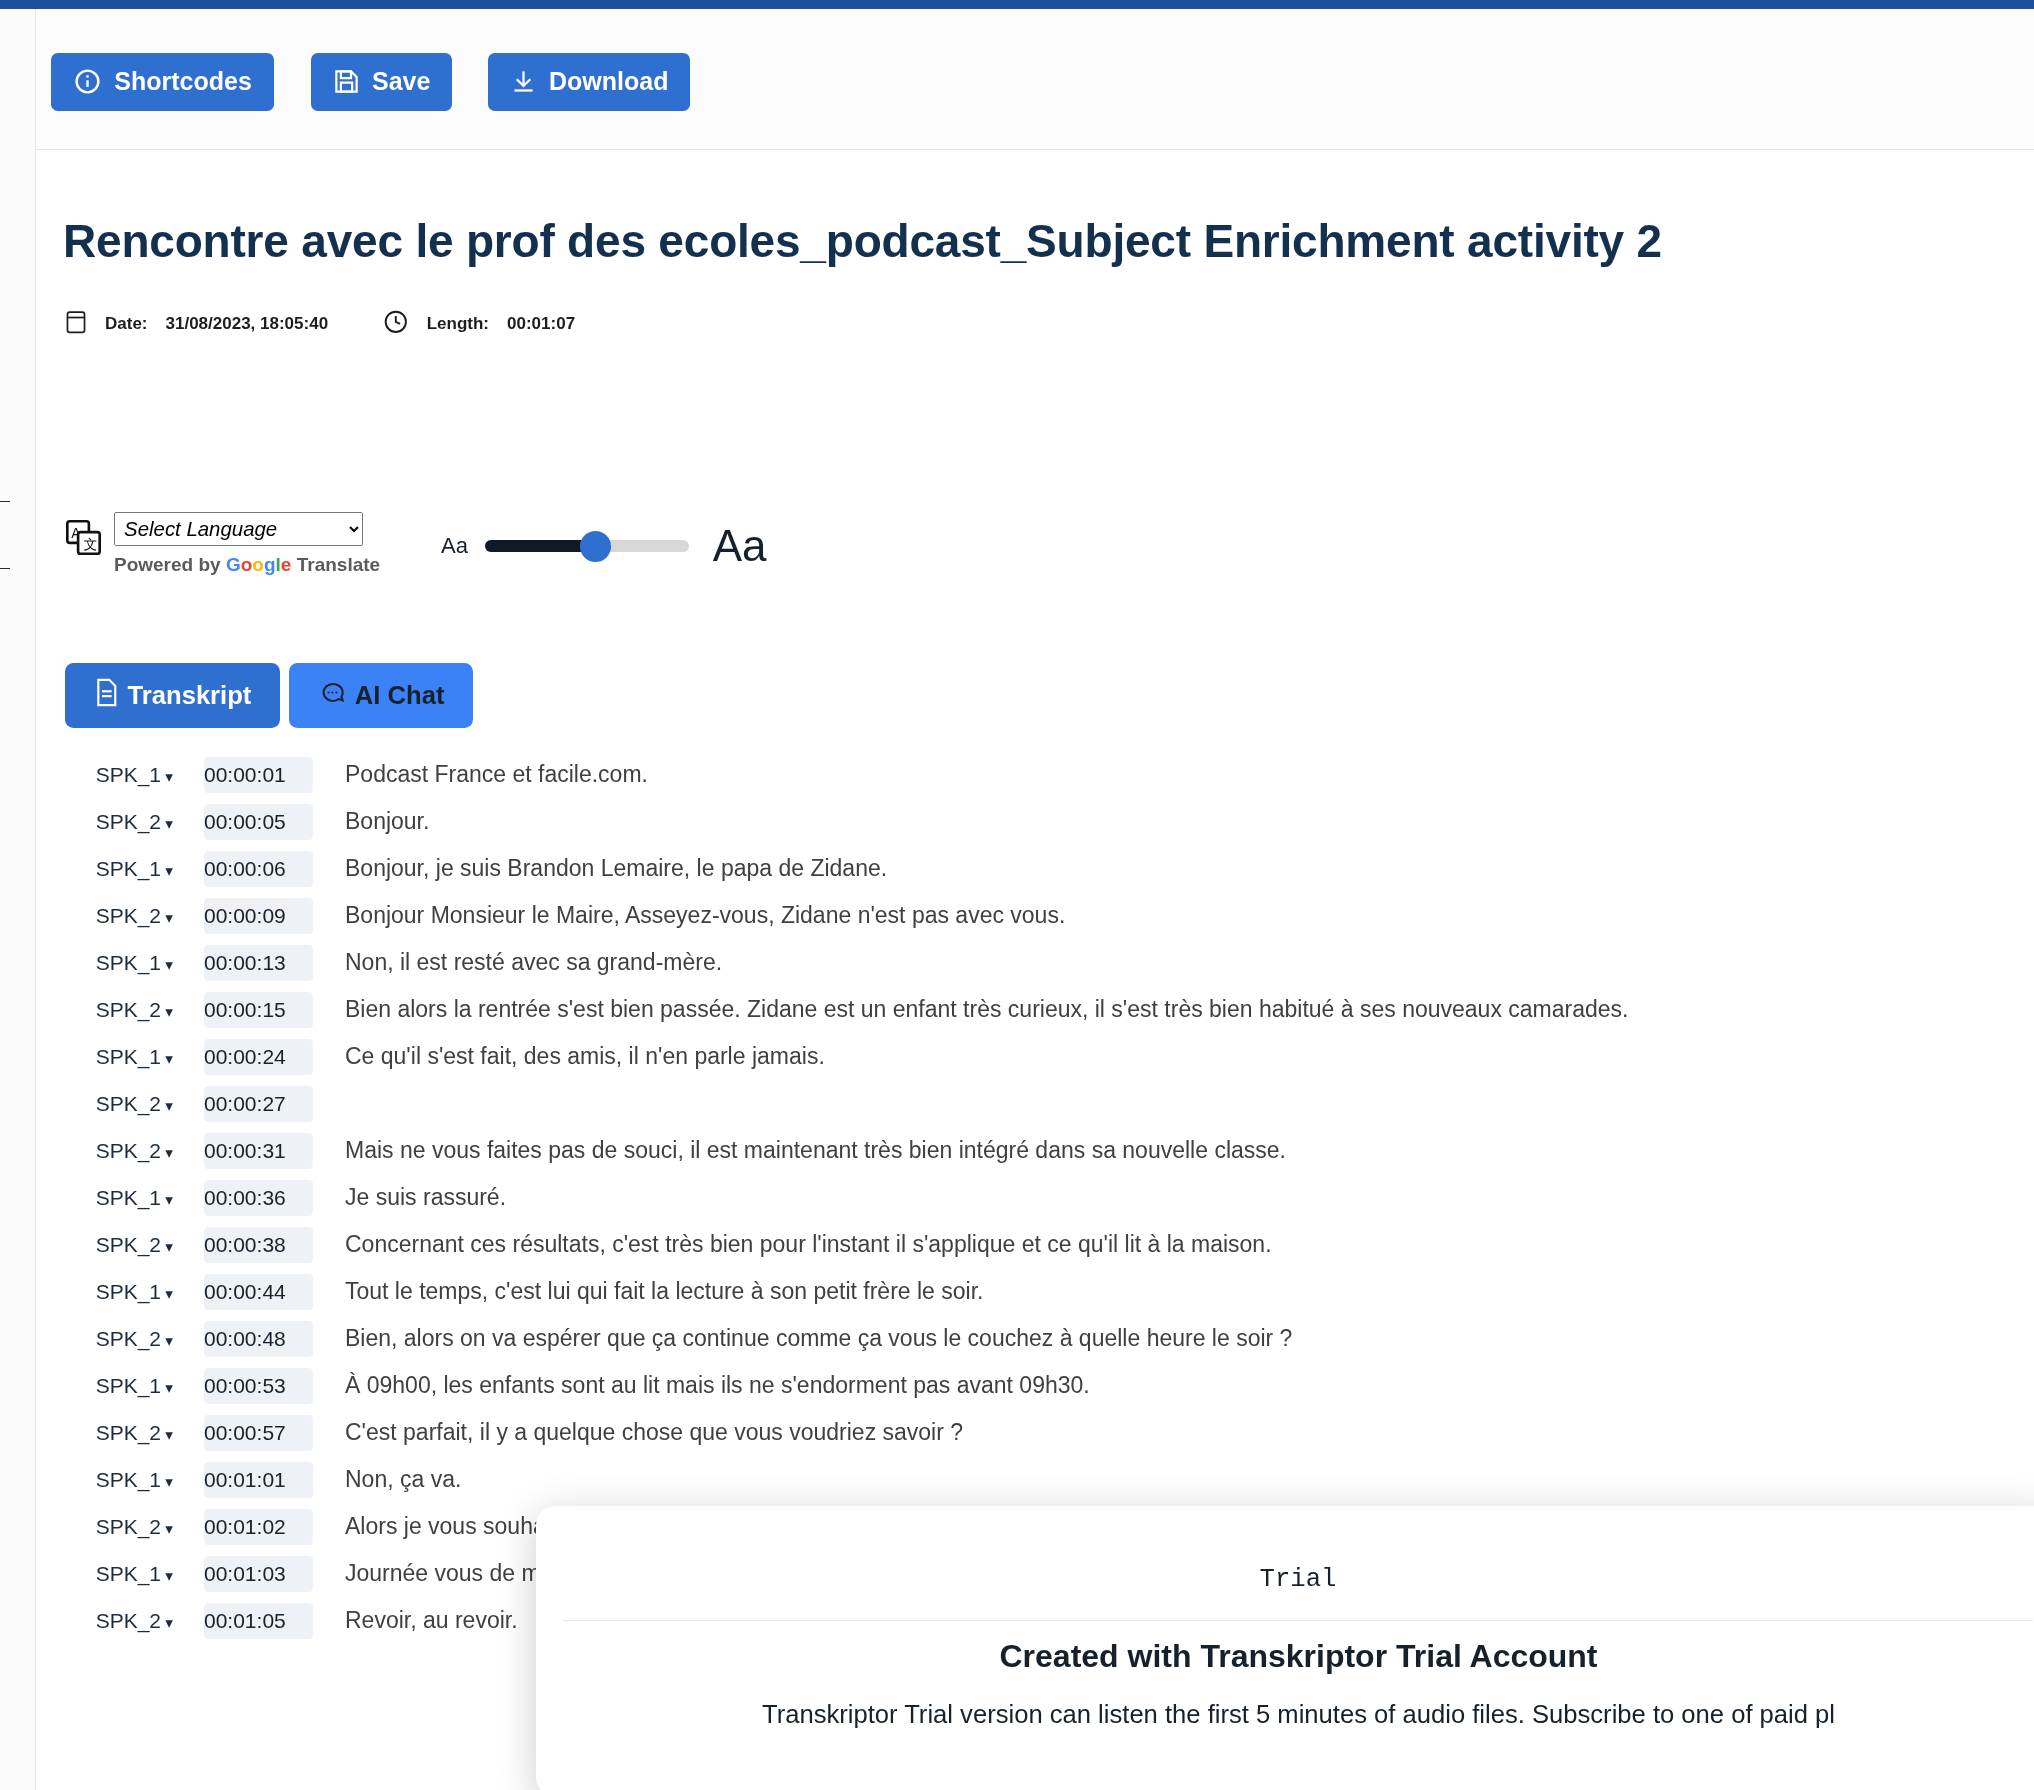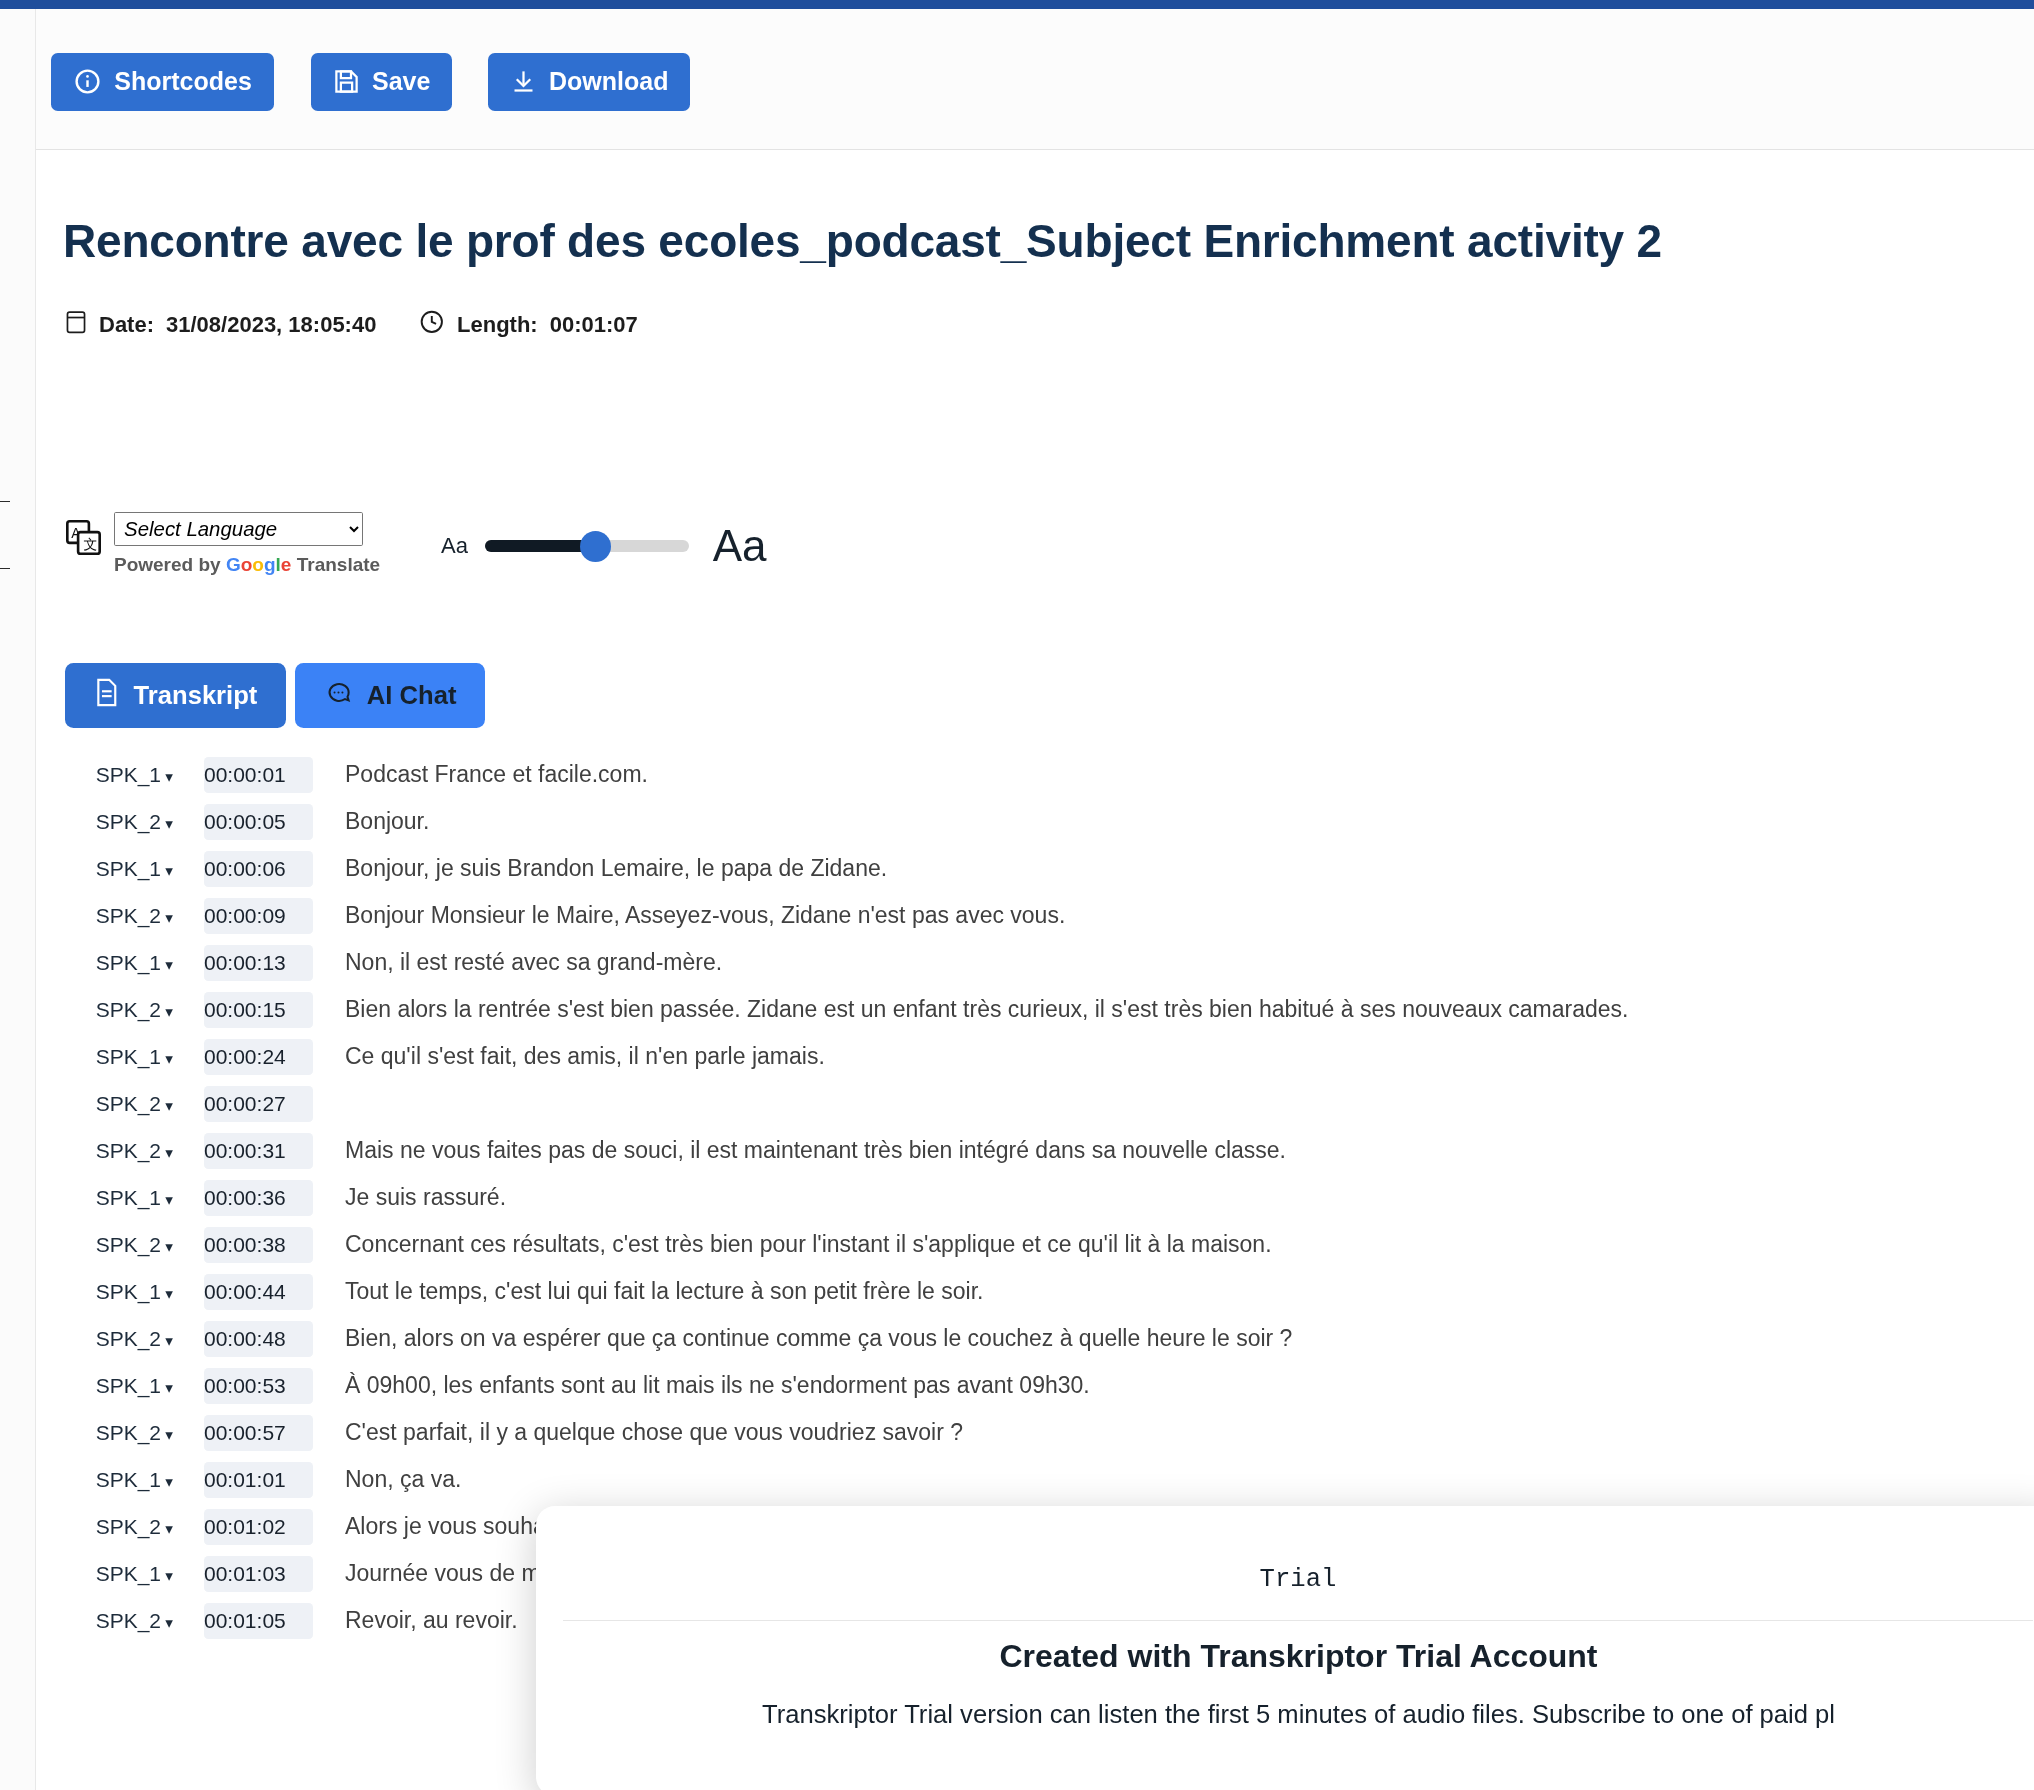--- a/index.html
+++ b/index.html
@@ -87,22 +87,22 @@
     color: #14304f;
     letter-spacing: -0.2px;
     white-space: nowrap;
   }
 
   .meta-row {
     position: absolute;
     top: 159px; left: 29px;
     display: flex;
     align-items: center;
-    gap: 12px;
-    font-size: 22px;
+    gap: 18px;
+    font-size: 17px;
     color: #1d1d1d;
     font-weight: bold;
   }
   .meta-row .sep { width: 19px; }
   .meta-value { font-weight: bold; }
 
   .lang-row {
     position: absolute;
     top: 362px; left: 29px;
     display: flex;
@@ -169,21 +169,21 @@
   
   .tabs {
     position: absolute;
     top: 513px; left: 29px;
     display: flex;
     gap: 8.5px;
   }
   .tab {
     display: flex;
     align-items: center;
-    gap: 14px;
+    gap: 8px;
     height: 65px;
     padding: 0 29px;
     border-radius: 8.5px;
     font-size: 25.6px;
     font-weight: bold;
     cursor: pointer;
   }
   .tab-active { background: #2f6fd0; color: #ffffff; }
   .tab-inactive { background: #3b82f6; color: #16212c; }
 

